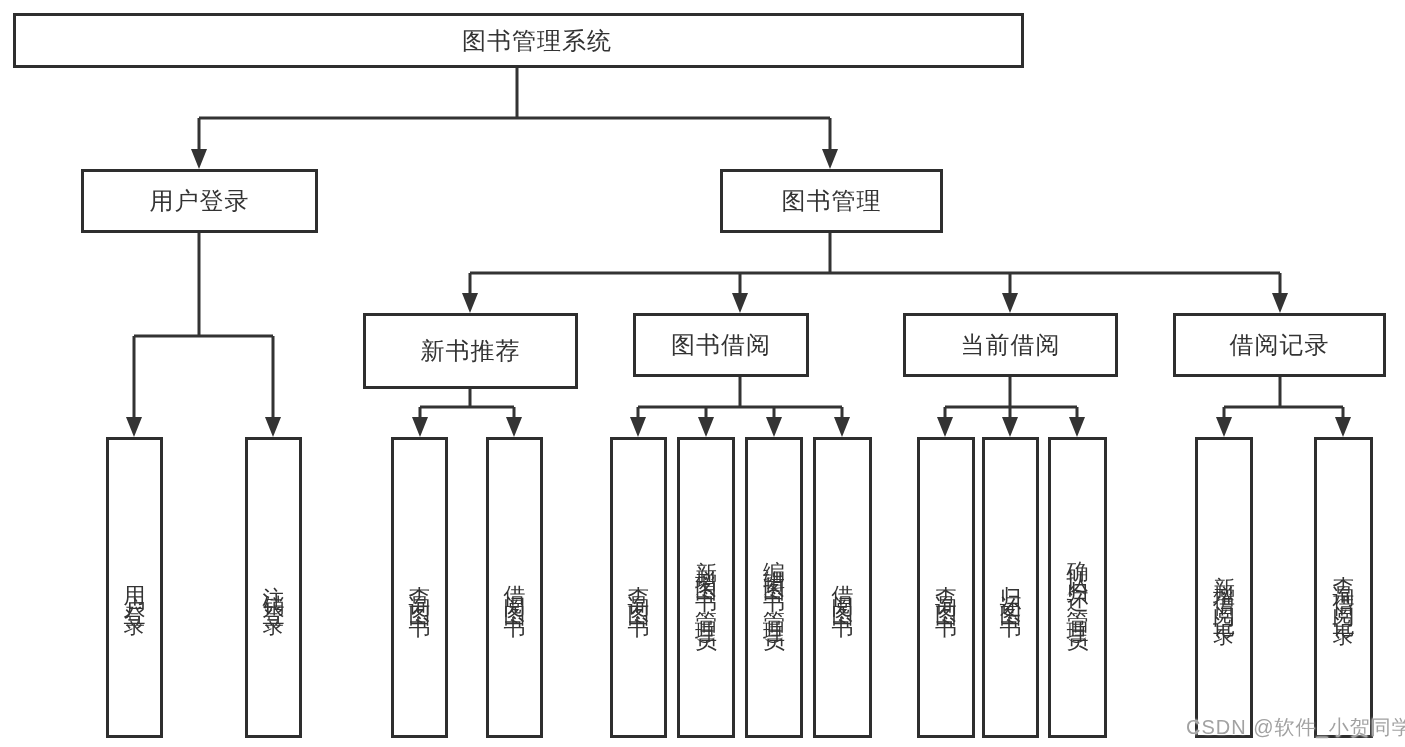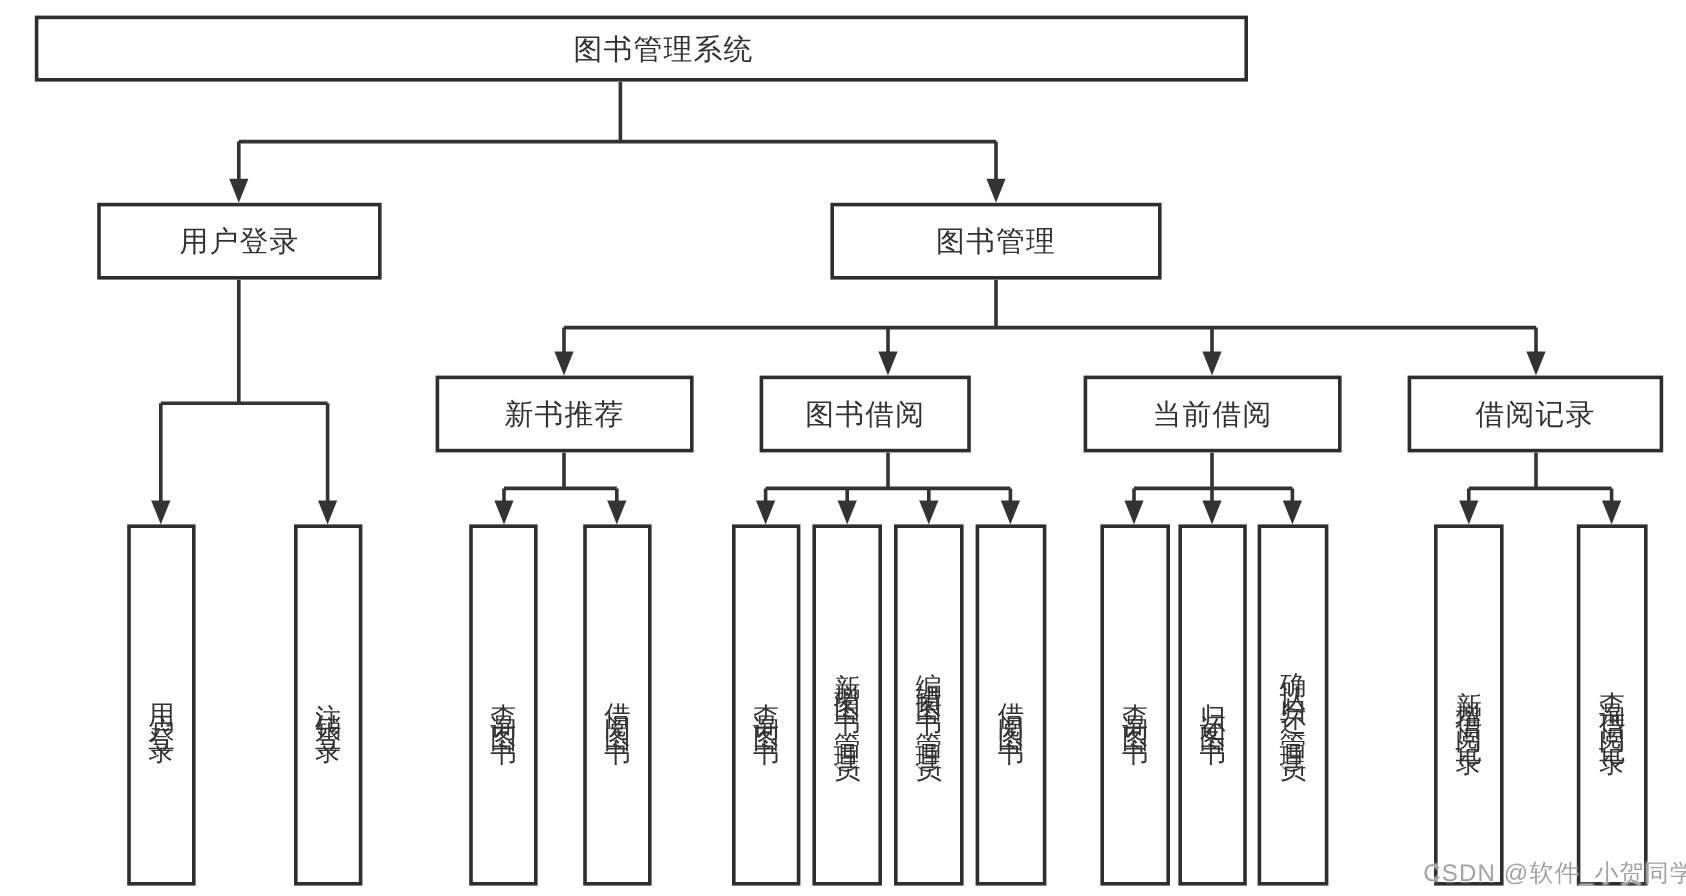--- a/index.html
+++ b/index.html
@@ -87,26 +87,26 @@
       <path d="M766 417 h16 L774 437 z"></path>
       <path d="M834 417 h16 L842 437 z"></path>
       <path d="M937 417 h16 L945 437 z"></path>
       <path d="M1002 417 h16 L1010 437 z"></path>
       <path d="M1069 417 h16 L1077 437 z"></path>
       <path d="M1216 417 h16 L1224 437 z"></path>
       <path d="M1335 417 h16 L1343 437 z"></path>
     </g>
   </svg>
 
-  <div class="box h-box" style="left:29px; top:13px; width:1011px; height:55px;padding-left:37px;">图书管理系统</div>
+  <div class="box h-box" style="left:13px; top:13px; width:1011px; height:55px;padding-left:37px;">图书管理系统</div>
 
   <div class="box h-box" style="left:81px; top:169px; width:237px; height:64px;">用户登录</div>
-  <div class="box h-box" style="left:692px; top:169px; width:276px; height:64px;">图书管理</div>
+  <div class="box h-box" style="left:720px; top:169px; width:223px; height:64px;">图书管理</div>
 
-  <div class="box h-box" style="left:363px; top:313px; width:215px; height:64px;">新书推荐</div>
+  <div class="box h-box" style="left:363px; top:313px; width:215px; height:76px;">新书推荐</div>
   <div class="box h-box" style="left:633px; top:313px; width:176px; height:64px;">图书借阅</div>
   <div class="box h-box" style="left:903px; top:313px; width:215px; height:64px;">当前借阅</div>
   <div class="box h-box" style="left:1173px; top:313px; width:213px; height:64px;">借阅记录</div>
 
   <div class="box v-box" style="left:106px; top:437px; width:57px; height:301px;">
     <span class="v-text">用户登录</span>
   </div>
   <div class="box v-box" style="left:245px; top:437px; width:57px; height:301px;">
     <span class="v-text">注销登录</span>
   </div>

